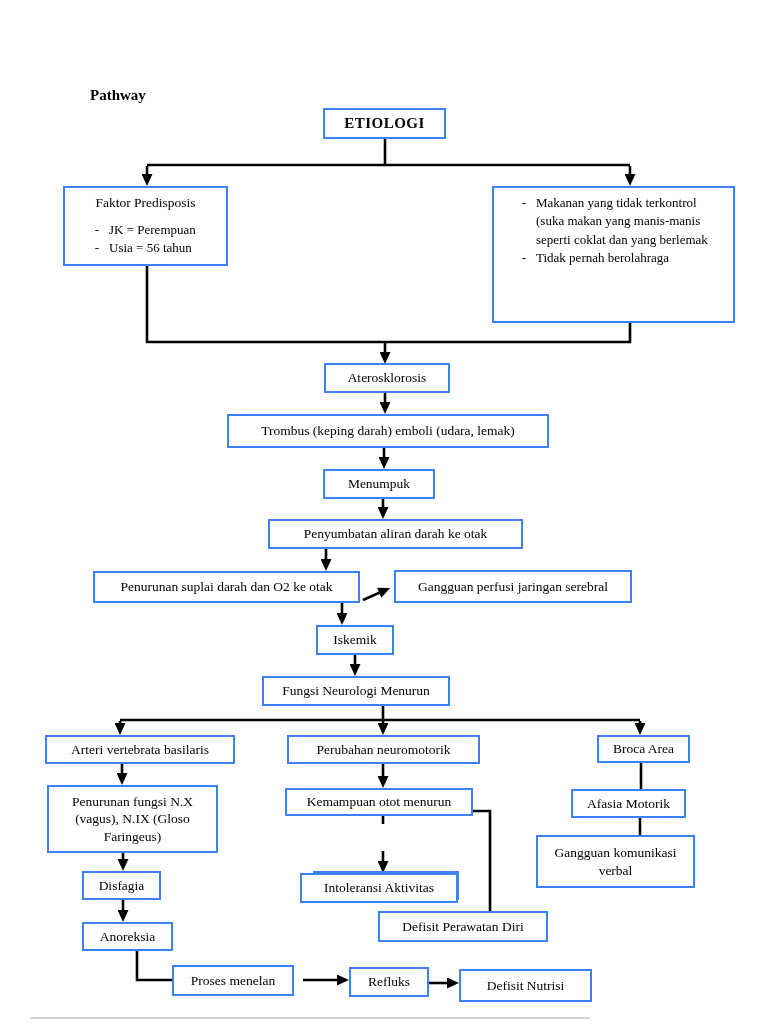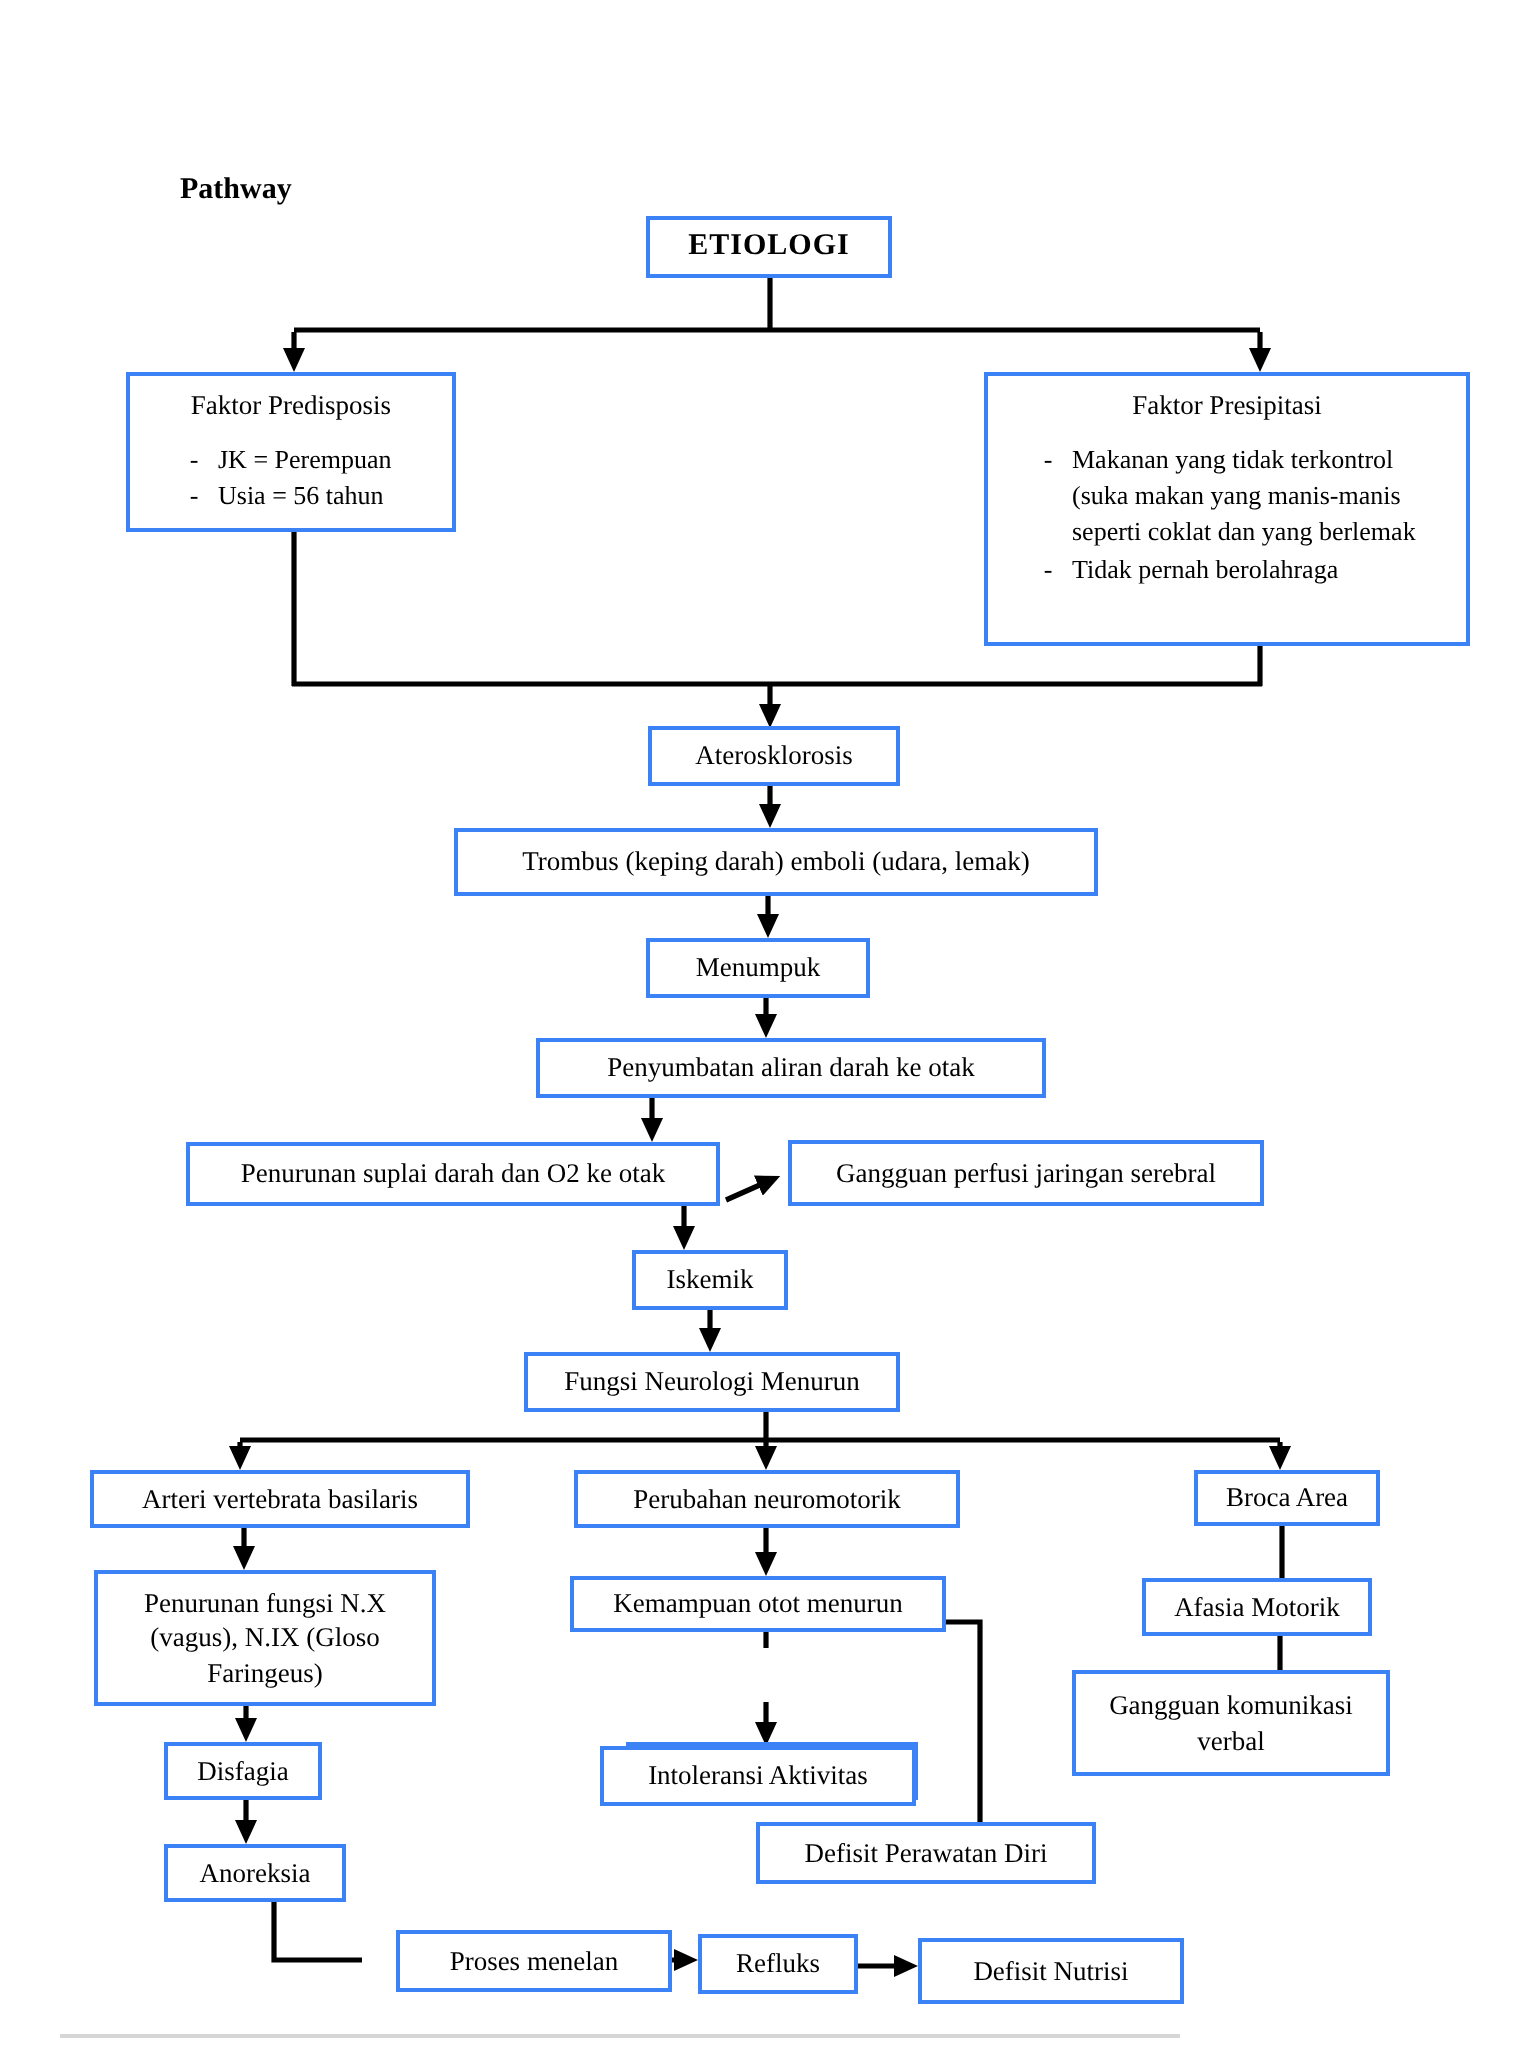--- a/index.html
+++ b/index.html
@@ -42,21 +42,21 @@
   .n-broca{left:597px;top:735px;width:93px;height:28px;}
   .n-penurunan-fungsi{left:47px;top:785px;width:171px;height:68px;}
   .n-disfagia{left:82px;top:871px;width:79px;height:29px;}
   .n-anoreksia{left:82px;top:922px;width:91px;height:29px;}
   .n-kemampuan{left:285px;top:788px;width:188px;height:28px;}
   .n-hemiplegia{left:313px;top:871px;width:146px;height:29px;}
   .n-intoleransi{left:300px;top:873px;width:158px;height:30px;}
   .n-defisit-perawatan{left:378px;top:911px;width:170px;height:31px;}
   .n-afasia{left:571px;top:789px;width:115px;height:29px;}
   .n-gangguan-komunikasi{left:536px;top:835px;width:159px;height:53px;}
-  .n-proses-menelan{left:198px;top:965px;width:138px;height:31px;}
+  .n-proses-menelan{left:172px;top:965px;width:122px;height:31px;}
   .n-refluks{left:349px;top:967px;width:80px;height:30px;}
   .n-defisit-nutrisi{left:459px;top:969px;width:133px;height:33px;}
 
   .page-edge{position:absolute;left:30px;top:1017px;width:560px;height:2px;background:#d6d6d6;z-index:0;}
 </style>
 </head>
 <body>
 
 <div class="heading">Pathway</div>
 
@@ -122,21 +122,20 @@
       <span class="btxt">JK = Perempuan</span>
     </div>
     <div class="bullet">
       <span class="dash">-</span>
       <span class="btxt">Usia = 56 tahun</span>
     </div>
   </div>
 </div>
 
 <div class="box multi n-presipitasi">
-  <div class="box-title">Faktor Presipitasi</div>
   <div class="bullets">
     <div class="bullet">
       <span class="dash">-</span>
       <span class="btxt">Makanan yang tidak terkontrol (suka makan yang manis-manis seperti coklat dan yang berlemak</span>
     </div>
     <div class="bullet">
       <span class="dash">-</span>
       <span class="btxt">Tidak pernah berolahraga</span>
     </div>
   </div>

